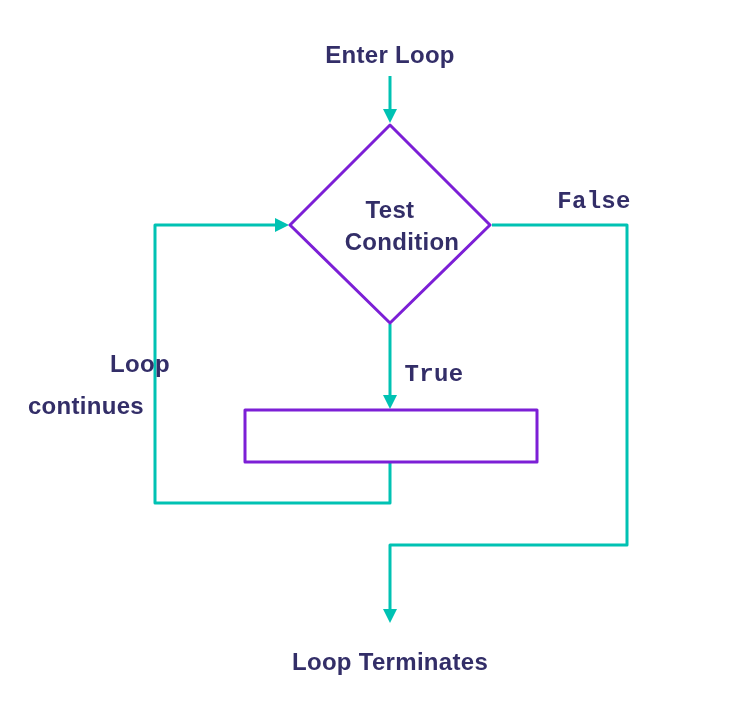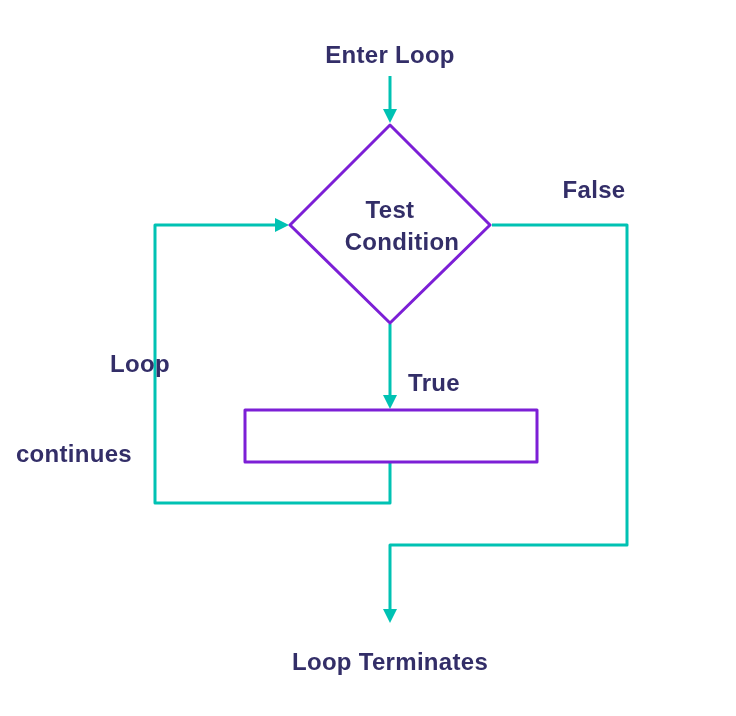--- a/index.html
+++ b/index.html
@@ -81,26 +81,26 @@
       <polygon class="arrowhead" points="275,218 275,232 289,225"></polygon>
     </g>
 
     <polygon class="shape" points="390,125 490,225 390,323 290,225"></polygon>
 
     <rect class="shape" x="245" y="410" width="292" height="52"></rect>
   </svg>
 
   <div class="label" style="left:390px; top:55px;">Enter Loop</div>
 
-  <div class="label" style="left:594px; top:190px;">False</div>
+  <div class="label" style="left:594px; top:201px;font-family:Liberation Mono, monospace;">False</div>
 
-  <div class="label" style="left:434px; top:383px;">True</div>
+  <div class="label" style="left:434px; top:374px;font-family:Liberation Mono, monospace;">True</div>
 
   <div class="label" style="left:116px; top:364px;margin-left:24px;">Loop</div>
-  <div class="label" style="left:74px; top:406px;margin-top:48px;">continues</div>
+  <div class="label" style="left:86px; top:406px;">continues</div>
 
   <div class="label small" style="left:390px; top:210px;">Test</div>
   <div class="label small" style="left:390px; top:242px;margin-left:12px;">Condition</div>
 
 
   <div class="label" style="left:390px; top:662px;">Loop Terminates</div>
 
 </div>
 
 </body></html>

